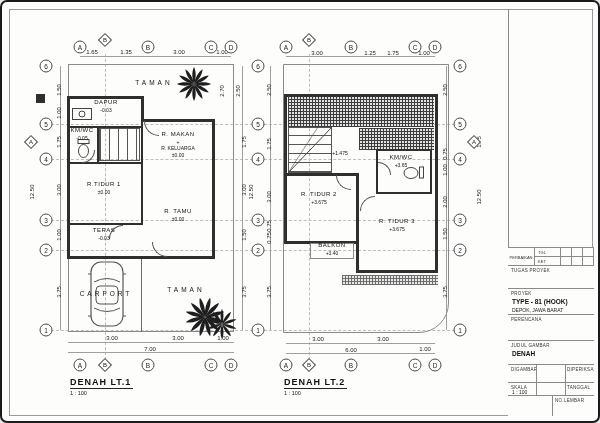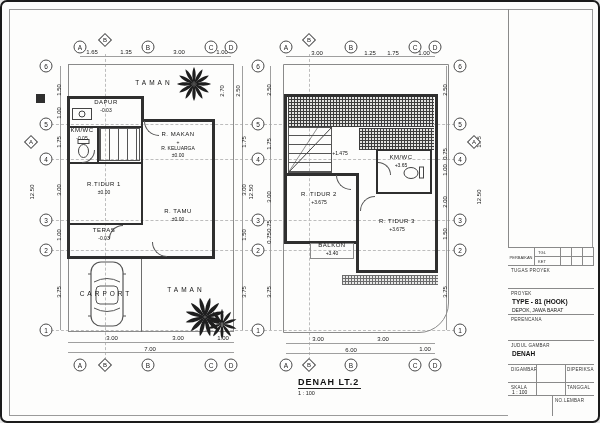--- a/index.html
+++ b/index.html
@@ -250,21 +250,25 @@
   </svg>
   <div class="arc" style="left:334px;top:173px;width:15px;height:15px;border-left:1px solid #555;border-bottom:1px solid #555;border-bottom-left-radius:100%"></div>
   <div class="arc" style="left:376px;top:160px;width:13px;height:13px;border-right:1px solid #555;border-top:1px solid #555;border-top-right-radius:100%"></div>
   <div class="arc" style="left:358px;top:194px;width:15px;height:15px;border-left:1px solid #555;border-top:1px solid #555;border-top-left-radius:100%"></div>
 
   <svg class="abs" style="left:400px;top:163px" width="22" height="16">
     <rect x="17.5" y="2" width="4" height="11" fill="none" stroke="#444" stroke-width="1"></rect>
     <ellipse cx="9" cy="8" rx="7" ry="5.5" fill="none" stroke="#444" stroke-width="1"></ellipse>
   </svg>
 
-  <div class="abs" style="left:296px;top:369px">
+  <div class="abs" style="left:68px;top:369px">
+    <div class="plan-title">DENAH LT.1</div>
+    <div class="plan-scale">1 : 100</div>
+  </div>
+  <div class="abs" style="left:282px;top:369px">
     <div class="plan-title">DENAH LT.2</div>
     <div class="plan-scale">1 : 100</div>
   </div>
 
   <div id="overlay" class="abs" style="left:0;top:0;width:600px;height:423px;pointer-events:none">
       <div class="bubble" style="left: 78px; top: 45px;">
         <span>A</span>
       </div>
       <div class="bubble diamond" style="left: 103px; top: 38px;">
         <span>B</span>

